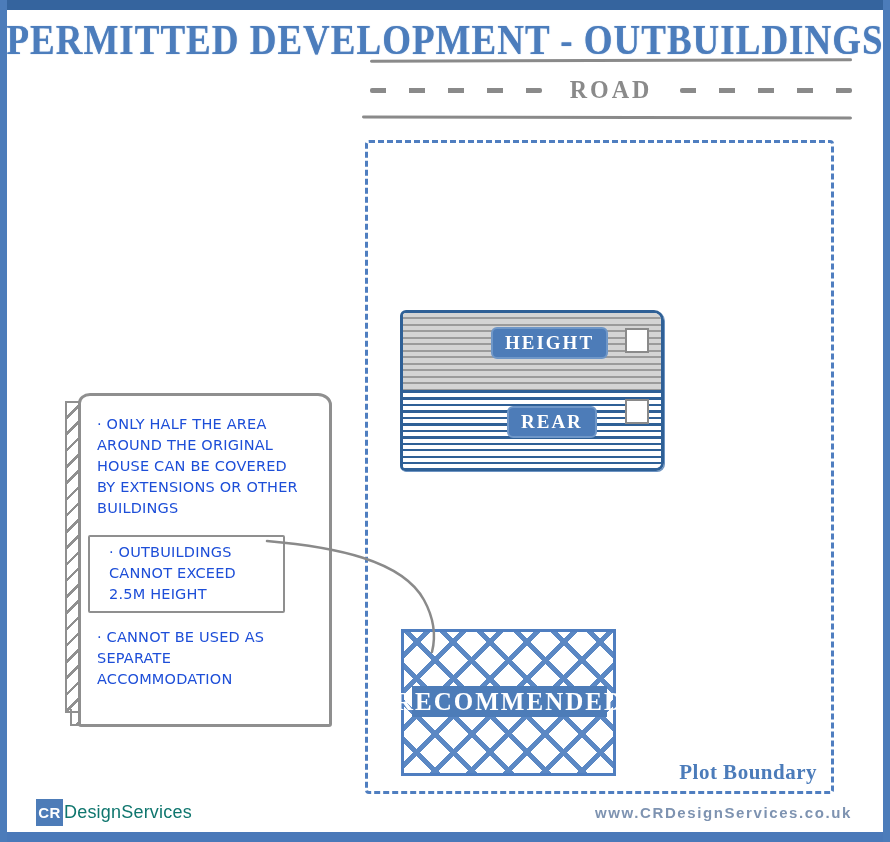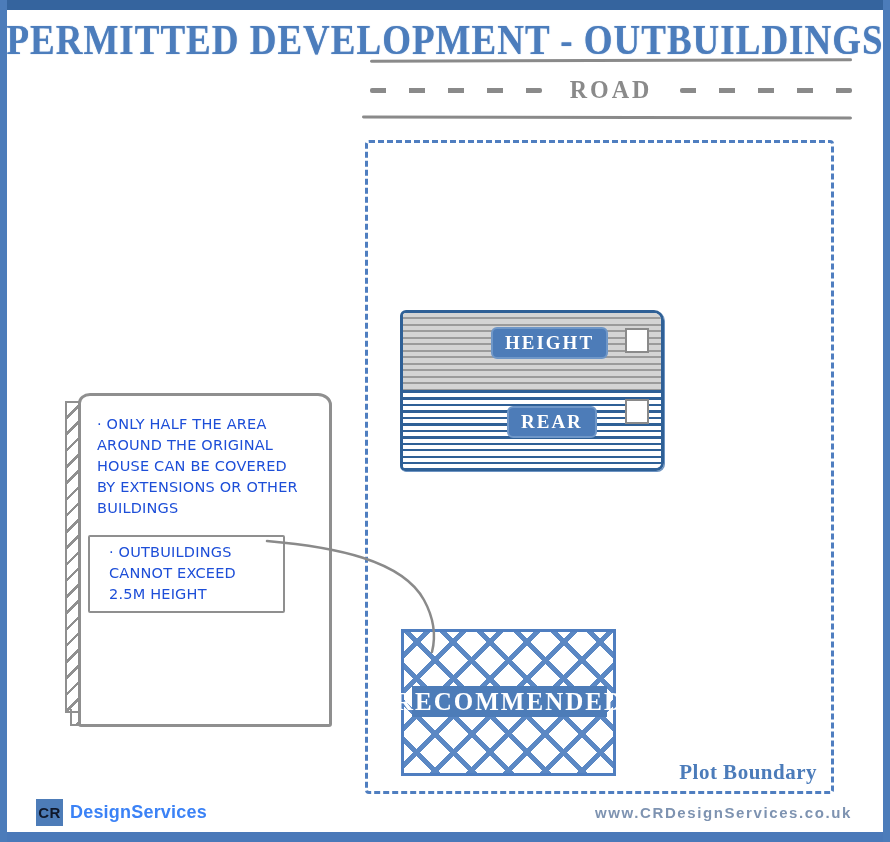--- a/index.html
+++ b/index.html
@@ -112,23 +112,23 @@
     margin-left:-9px;width:168px;margin-bottom:14px;
   }
 
   
   .connector{position:absolute;left:0;top:0;width:890px;height:842px;pointer-events:none;}
 
   
   .footer-logo{position:absolute;left:36px;top:799px;display:flex;align-items:center;}
   .footer-logo-square{
     width:27px;height:27px;background:#4d7cb8;display:flex;align-items:center;justify-content:center;
-    color:#0f172a;font-weight:700;font-size:15px;letter-spacing:0.5px;
+    color:#ffffff;font-weight:700;font-size:15px;letter-spacing:0.5px;
   }
-  .footer-logo-text{color:#3b82f6;font-size:18px;font-weight:700;letter-spacing:0.2px;margin-left:7px;}
+  .footer-logo-text{color:#0f766e;font-size:18px;font-weight:400;letter-spacing:0.2px;margin-left:1px;}
   .footer-url{
     position:absolute;right:38px;top:804px;color:#7e93b1;font-size:15px;font-weight:700;
     letter-spacing:1.6px;
     text-align:center;
   }
 </style>
 </head>
 <body>
 
 <div class="frame-top"></div>
@@ -165,20 +165,21 @@
 
   <div class="plot-label">Plot Boundary</div>
 </div>
 
 <div class="notes">
   <div class="notes-spine"></div>
   <div class="notes-underlay"></div>
   <div class="notes-page">
     <p class="note">· ONLY HALF THE AREA AROUND THE ORIGINAL HOUSE CAN BE COVERED BY EXTENSIONS OR OTHER BUILDINGS</p>
     <p class="note boxed">· OUTBUILDINGS CANNOT EXCEED 2.5M HEIGHT</p>
+    <p class="note">· CANNOT BE USED AS SEPARATE ACCOMMODATION</p>
   </div>
 </div>
 
 <svg class="connector" viewBox="0 0 890 842">
   <path d="M 267 541 C 335 547 402 560 424 600 C 436 622 435 640 432 652" fill="none" stroke="#8a8a8a" stroke-width="2.5" stroke-linecap="round"></path>
 </svg>
 
 <div class="footer-logo">
   <div class="footer-logo-square">CR</div>
   <div class="footer-logo-text">DesignServices</div>

